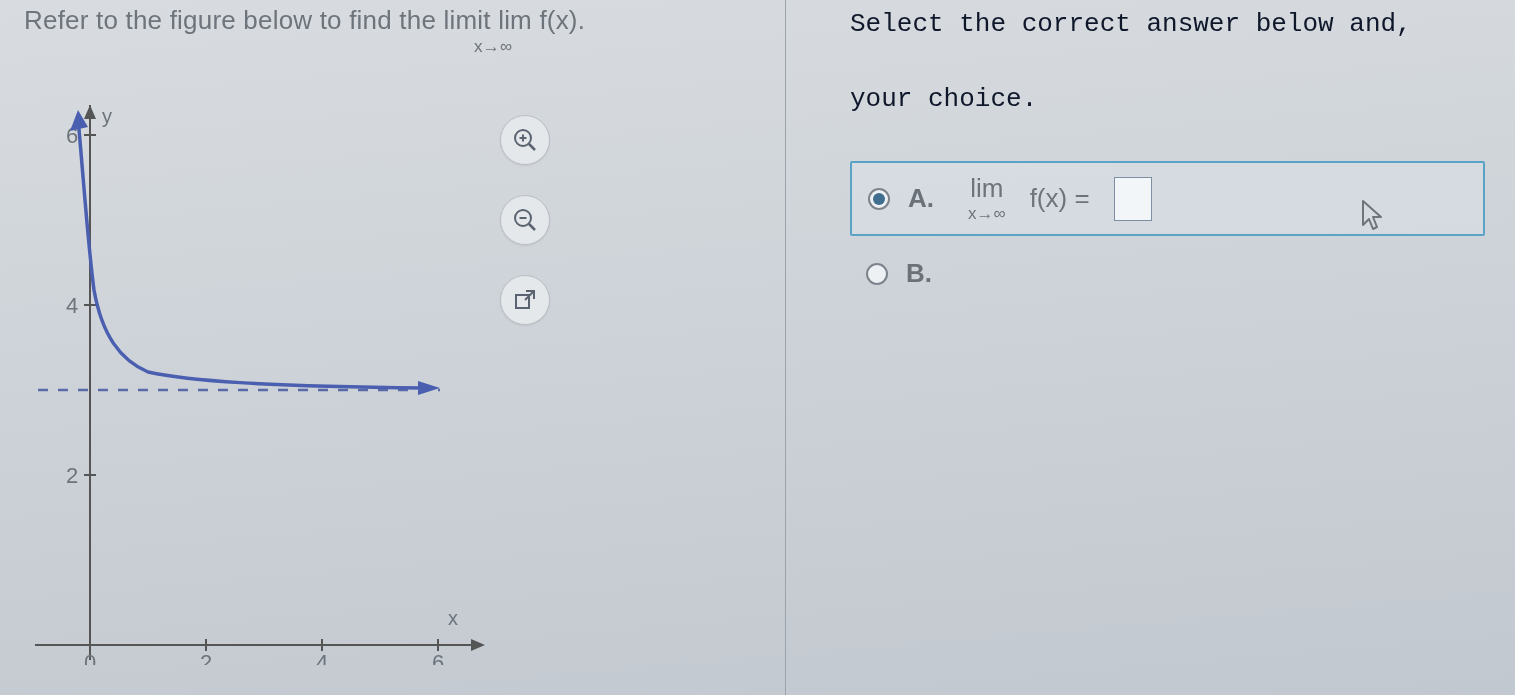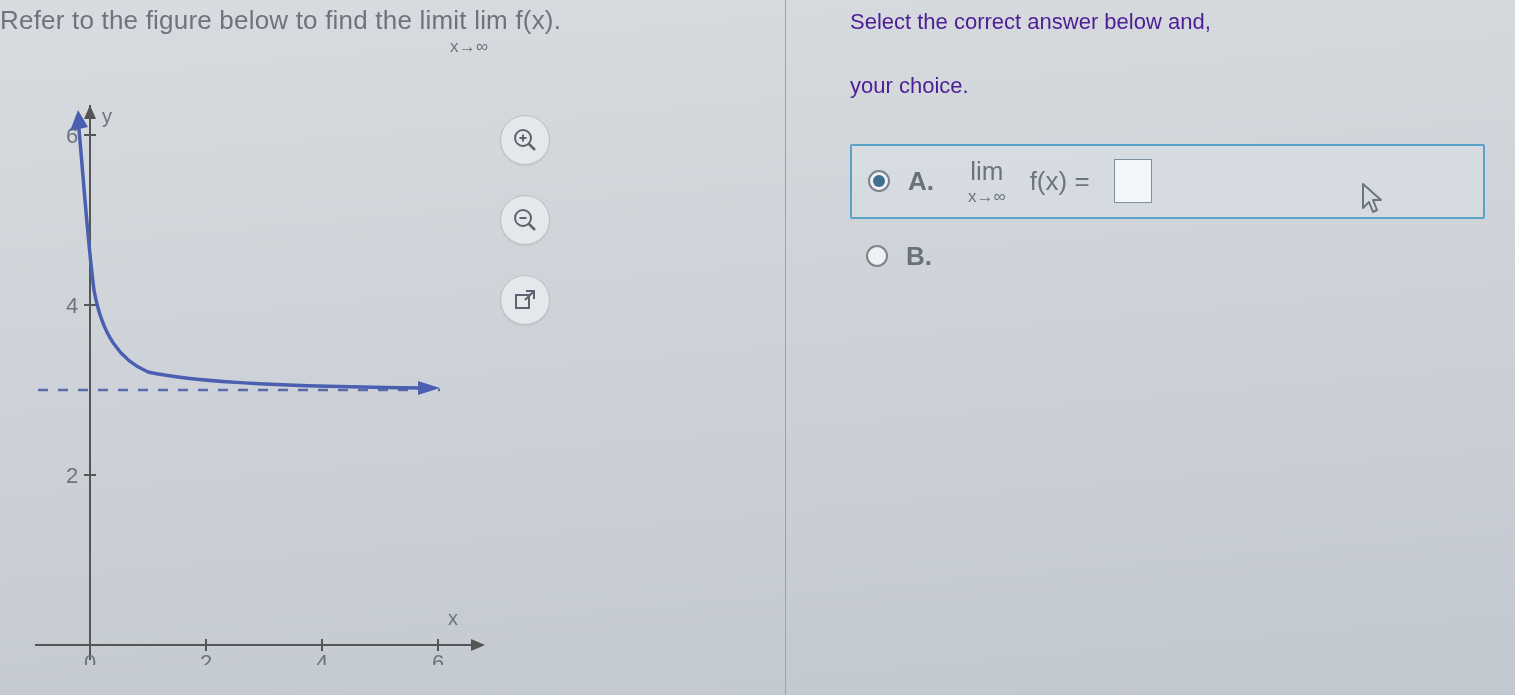--- a/index.html
+++ b/index.html
@@ -28,20 +28,21 @@
     }
     .right-pane {
       flex: 1;
       padding: 6px 30px 0 65px;
     }
     .question {
       font-size: 26px;
       color: #6e747b;
       letter-spacing: 0.2px;
       line-height: 1.3;
+      margin-left: 24px;
     }
     .lim-sub {
       font-size: 17px;
       display: block;
       text-align: left;
       margin-left: 450px;
       margin-top: -2px;
       color: #6e747b;
     }
     .graph-wrap {
@@ -65,23 +66,24 @@
       border-radius: 50%;
       background: #e5e8eb;
       border: 1px solid #b9bfc6;
       display: flex;
       align-items: center;
       justify-content: center;
       cursor: pointer;
       box-shadow: 0 1px 2px rgba(0,0,0,.08);
     }
     .instr {
-      font-size: 22px;
-      color: #4c1d95;
+      font-size: 26px;
+      color: #0f172a;
       line-height: 1.45;
+      font-family: Liberation Mono, monospace;
     }
     .options { margin-top: 42px; }
     .option-row {
       display: flex;
       align-items: center;
       gap: 18px;
       padding: 12px 16px;
       font-size: 26px;
       color: #6e747b;
     }

